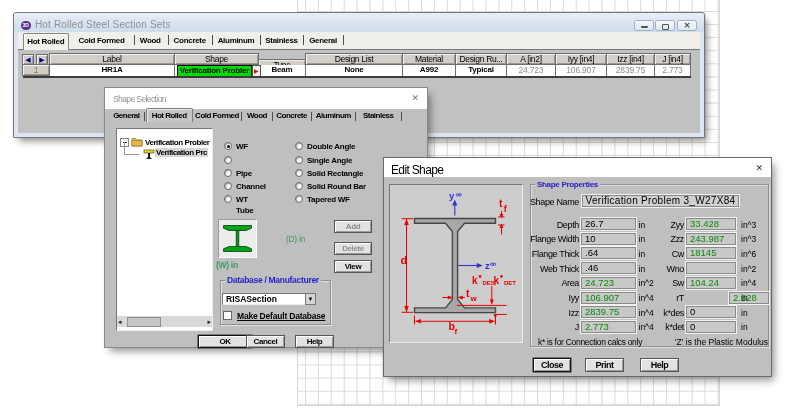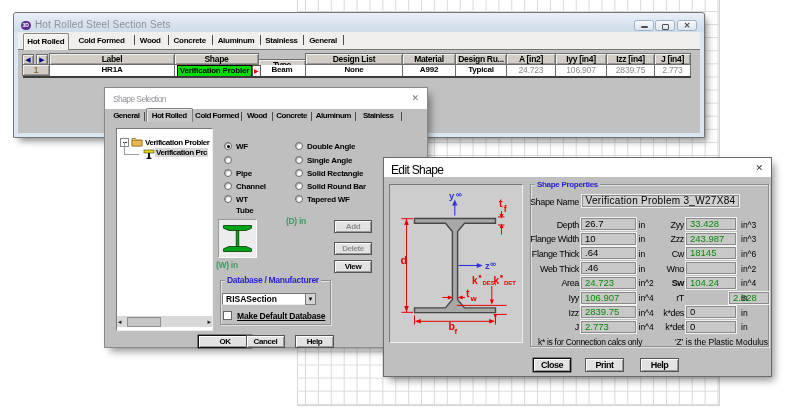--- a/index.html
+++ b/index.html
@@ -34,21 +34,21 @@
 #mw-tabs { position:absolute; left:0; top:0; right:0; height:17.5px; background:#f0efec; border-bottom:1px solid #777; }
 .tab { position:absolute; top:2px; height:15px; text-align:center; font-weight:bold; letter-spacing:-0.3px;
   font-size:8px; line-height:14px; overflow:hidden; }
 .tab.active { background:#f2f0ec; top:0.5px; height:17px; line-height:15px; z-index:2;
   border:1px solid #858585; border-bottom:none; border-radius:2px 2px 0 0; box-shadow:inset 1px 1px 0 #fbfbfa; }
 .tsep { position:absolute; top:3px; width:1px; height:10px; background:#4e4e4e; }
 
 
 .hc { position:absolute; background:#d2cec7; border:1px solid #6e6e6e;
   box-shadow:inset 1px 1px 0 #f3f1ed, inset -1px -1px 0 #999;
-  font-weight:bold; text-align:center; line-height:10px; height:12px; font-size:8.5px; letter-spacing:-0.3px; overflow:hidden; }
+  font-weight:normal; text-align:center; line-height:10px; height:12px; font-size:8.5px; letter-spacing:-0.3px; overflow:hidden; }
 .dc { position:absolute; background:#fff; border:1px solid #6e6e6e; border-top:none;
   text-align:center; height:12px; line-height:10px; font-size:8px; font-weight:bold; letter-spacing:-0.2px; overflow:hidden; }
 .dc.gray { color:#8c8c8c; font-weight:normal; font-size:8.5px; }
 #rowline { position:absolute; background:#3c3c3c; height:2px; }
 .arrbtn { position:absolute; width:12px; height:11px; background:#d2cec7; border:1px solid #6e6e6e;
   box-shadow:inset 1px 1px 0 #f3f1ed, inset -1px -1px 0 #999; color:#000080;
   font-size:7px; line-height:9px; text-align:center; }
 
 
 .dlg { position:absolute; background:#bfbfbf; border:1px solid #898989;
@@ -228,21 +228,21 @@
   <div class="abs" style="left:112.5px; top:131px; width:39px; height:39px; background:#ececec;
     border:1px solid; border-color:#9a9a9a #fdfdfd #fdfdfd #9a9a9a;">
     <svg width="37" height="37" viewBox="0 0 37 37">
       <g fill="#00a416" stroke="#063c06" stroke-width="0.8" stroke-linejoin="miter">
         <path d="M4.5 5.5 H32.5 V8.2 L27 10.5 H10 L4.5 8.2 Z"></path>
         <path d="M4.5 31.5 H32.5 V28.8 L27 26.5 H10 L4.5 28.8 Z"></path>
         <rect x="17.2" y="10.5" width="2.6" height="16"></rect>
       </g>
     </svg>
   </div>
-  <div class="abs" style="left:155px; top:128px; color:#3f9a64; font-weight:bold; letter-spacing:-0.3px;padding-left:26px;">(D) in</div>
+  <div class="abs" style="left:155px; top:146px; color:#3f9a64; font-weight:normal; letter-spacing:-0.3px;padding-left:26px;">(D) in</div>
   <div class="abs" style="left:111px; top:172px; color:#3f9a64; font-weight:bold; letter-spacing:-0.3px;">(W) in</div>
   <div class="btn disabled" style="left:229px; top:132px; width:38px; height:13px;">Add</div>
   <div class="btn disabled" style="left:229px; top:154px; width:38px; height:13px;">Delete</div>
   <div class="btn" style="left:229px; top:172px; width:38px; height:13px;">View</div>
   <div class="gbx" style="left:115px; top:192px; width:111px; height:45px;">
     <div class="lbl">Database / Manufacturer</div>
   </div>
   <div class="abs" style="left:117px; top:205px; width:94px; height:12px; background:#fff; border:1px solid; border-color:#777 #eee #eee #777; line-height:10px; padding-left:3px; font-weight:bold;">RISASection</div>
   <div class="abs" style="left:200px; top:205px; width:11px; height:12px; background:#d4d4d4; border:1px solid #777; font-size:6px; text-align:center; line-height:10px;">▼</div>
   <div class="abs" style="left:118px; top:223px; width:9px; height:9px; background:#fff; border:1px solid #666;"></div>
@@ -363,21 +363,21 @@
   <div class="funit" style="left:357px; top:61.5px;">in^3</div>
   <div class="flbl" style="left:257px; top:76.2px; width:43px;">Zzz</div>
   <div class="fld green" style="left:302px; top:74.7px; width:50px;">243.987</div>
   <div class="funit" style="left:357px; top:76.2px;">in^3</div>
   <div class="flbl" style="left:257px; top:90.9px; width:43px;">Cw</div>
   <div class="fld green" style="left:302px; top:89.4px; width:50px;">18145</div>
   <div class="funit" style="left:357px; top:90.9px;">in^6</div>
   <div class="flbl" style="left:257px; top:105.6px; width:43px;">Wno</div>
   <div class="fld green" style="left:302px; top:104.1px; width:50px;padding-left:48px;">65.15</div>
   <div class="funit" style="left:357px; top:105.6px;">in^2</div>
-  <div class="flbl" style="left:257px; top:120.3px; width:43px;font-weight:bold;">Sw</div>
+  <div class="flbl" style="left:257px; top:120.3px; width:43px;">Sw</div>
   <div class="fld green" style="left:302px; top:118.8px; width:50px;">104.24</div>
   <div class="funit" style="left:357px; top:120.3px;">in^4</div>
   <div class="flbl" style="left:257px; top:135.0px; width:43px;">rT</div>
   <div class="fld green" style="left:302px; top:133.5px; width:40px;margin-left:43px;">2.528</div>
   <div class="funit" style="left:357px; top:135.0px;">in</div>
   <div class="flbl" style="left:257px; top:149.7px; width:43px;">k*des</div>
   <div class="fld" style="left:302px; top:148.2px; width:50px;">0</div>
   <div class="funit" style="left:357px; top:149.7px;">in</div>
   <div class="flbl" style="left:257px; top:164.4px; width:43px;">k*det</div>
   <div class="fld" style="left:302px; top:162.9px; width:50px;">0</div>

